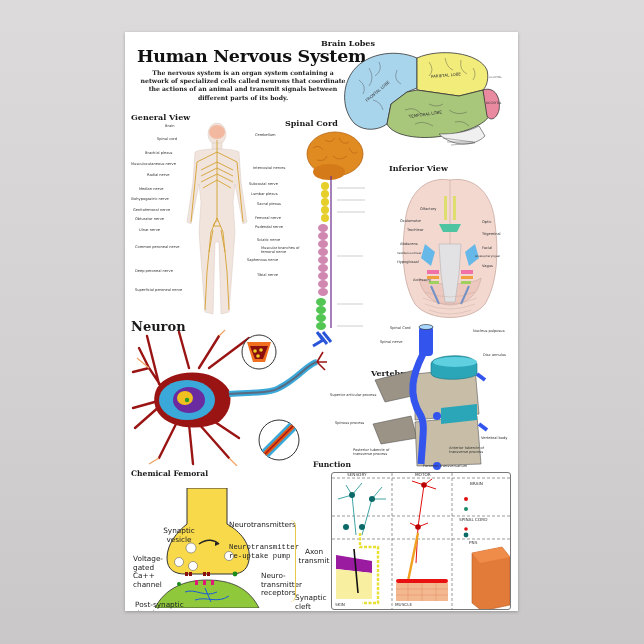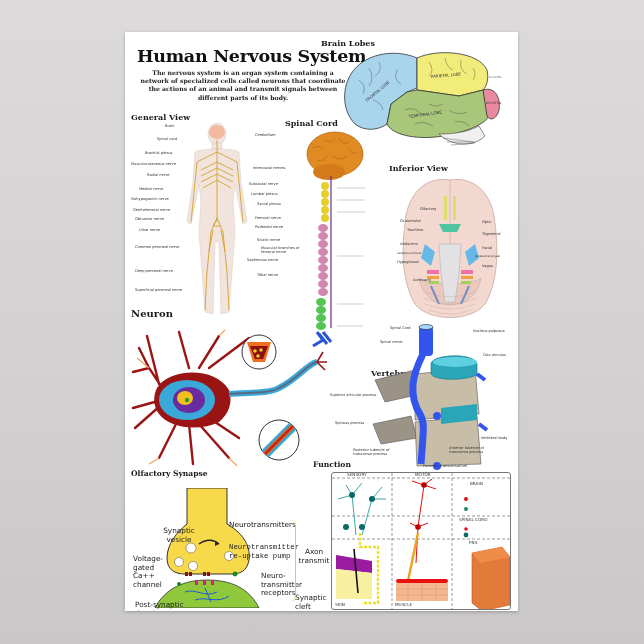--- a/index.html
+++ b/index.html
@@ -185,21 +185,21 @@
     <div class="lbl" style="left:357px;top:200px;">Trigeminal</div>
     <div class="lbl" style="left:275px;top:210px;">Abducens</div>
     <div class="lbl" style="left:357px;top:214px;">Facial</div>
     <div class="lbl" style="left:272px;top:219px;font-size:2.8px;">Vestibulocochlear</div>
     <div class="lbl" style="left:350px;top:222px;font-size:2.8px;">Glossopharyngeal</div>
     <div class="lbl" style="left:272px;top:228px;">Hypoglossal</div>
     <div class="lbl" style="left:357px;top:232px;">Vagus</div>
     <div class="lbl" style="left:288px;top:246px;">Accessory</div>
   </div>
 
-  <div class="abs section-h" style="left:6px;top:276px;font-size:10px;">Neuron</div>
+  <div class="abs section-h" style="left:6px;top:287px;font-size:13px;">Neuron</div>
   <div class="abs" style="left:4px;top:296px;width:200px;height:138px;">
     <svg width="200" height="138" viewBox="0 0 200 138">
       <g stroke="#9a1414" stroke-width="2.4" fill="none" stroke-linecap="round">
         <path d="M40,70 L20,40 L10,20 M20,40 L4,44 M30,56 L18,8 M40,70 L4,80 M40,70 L6,100 M50,90 L30,130 M60,96 L64,136 M70,96 L100,130 M80,90 L110,110 M70,40 L90,8 M80,40 L120,10 M60,40 L50,4"></path>
       </g>
       <g stroke="#f0a060" stroke-width="1.2" fill="none">
         <path d="M20,40 L8,30 M30,130 L20,136 M100,130 L108,138 M90,8 L96,2"></path>
       </g>
       <path d="M28,60 C40,40 86,38 100,62 C104,74 100,86 90,94 C70,104 40,100 30,86 C24,78 24,68 28,60 Z" fill="#9a1414"></path>
       <ellipse cx="58" cy="72" rx="28" ry="20" fill="#3aa8d8"></ellipse>
@@ -248,21 +248,21 @@
     <div class="lbl" style="left:255px;top:308px;">Spinal nerve</div>
     <div class="lbl" style="left:358px;top:321px;">Disc annulus</div>
     <div class="lbl" style="left:205px;top:361px;">Superior articular process</div>
     <div class="lbl" style="left:210px;top:389px;">Spinous process</div>
     <div class="lbl" style="left:356px;top:404px;">Vertebral body</div>
     <div class="lbl" style="left:228px;top:416px;width:42px;white-space:normal;">Posterior tubercle of transverse process</div>
     <div class="lbl" style="left:324px;top:414px;width:40px;white-space:normal;">Anterior tubercle of transverse process</div>
     <div class="lbl" style="left:298px;top:432px;">Foramen transversarium</div>
   </div>
 
-  <div class="abs section-h" style="left:6px;top:437px;font-size:7.6px;">Olfactory Synapse</div>
+  <div class="abs section-h" style="left:6px;top:437px;font-size:7.6px;">Chemical Femoral</div>
   <div class="abs" style="left:30px;top:456px;width:108px;height:120px;">
     <svg width="108" height="120" viewBox="0 0 108 120">
       <path d="M32,0 L72,0 L72,36 C86,44 96,56 94,72 C92,84 84,86 76,86 L30,86 C20,86 12,82 12,70 C12,56 22,44 32,36 Z" fill="#f8d94a" stroke="#333" stroke-width="1"></path>
       <g fill="#fff" stroke="#666" stroke-width="0.6">
         <circle cx="36" cy="60" r="5"></circle>
           <circle cx="24" cy="74" r="4.5"></circle>
           <circle cx="38" cy="78" r="4.5"></circle>
           <circle cx="74" cy="68" r="4.5"></circle>
       </g>
       <path d="M44,56 C52,50 60,52 64,56" stroke="#222" stroke-width="1.5" fill="none"></path>

